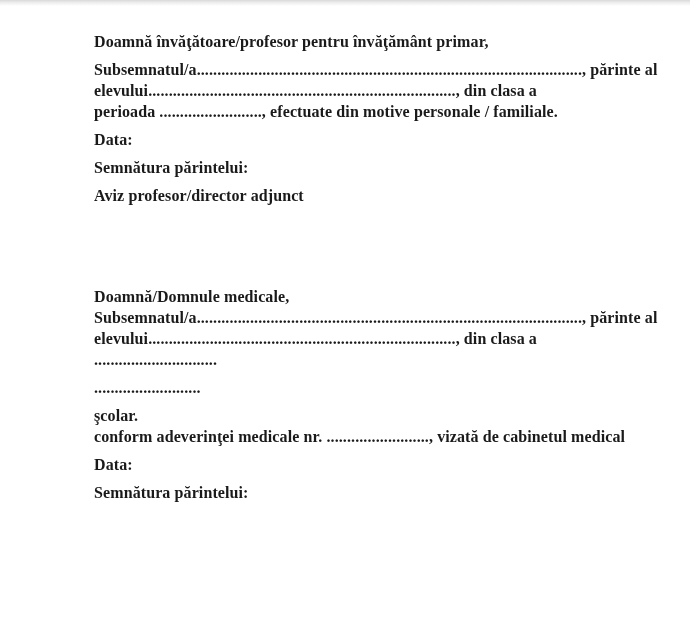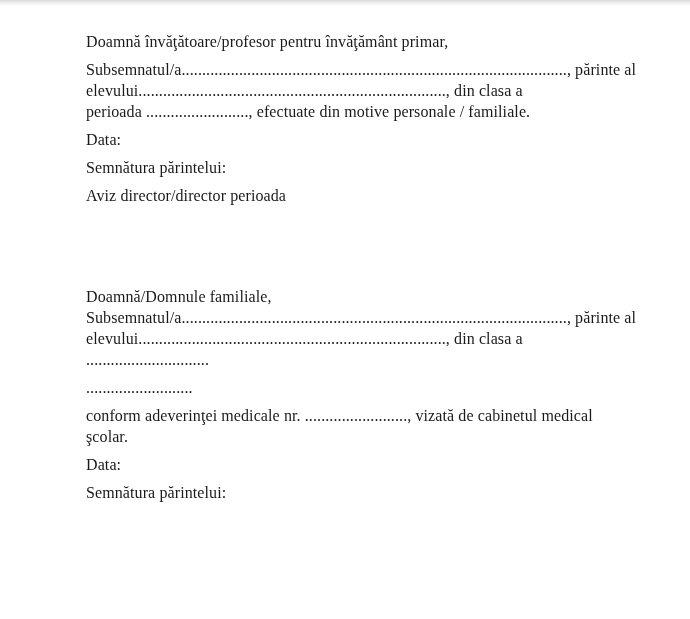--- a/index.html
+++ b/index.html
@@ -24,21 +24,22 @@
   }
   .text-block {
     position: absolute;
     left: 82px;
     top: 31px;
     width: 540px;
     font-size: 16px;
     line-height: 21px;
   }
   .para {
-    margin: 0 0 7px 4px;
+    margin: 0 0 7px 12px;
+    font-weight: bold;
   }
   .line {
     white-space: nowrap;
     height: 21px;
     letter-spacing: 0.1px;
   }
   .section-gap {
     height: 73px;
   }
 </style>
@@ -62,40 +63,40 @@
 
     <div class="para">
       <div class="line">Data:</div>
     </div>
 
     <div class="para">
       <div class="line">Semnătura părintelui:</div>
     </div>
 
     <div class="para">
-      <div class="line">Aviz director/director perioada</div>
+      <div class="line">Aviz profesor/director adjunct</div>
     </div>
 
     <div class="section-gap"></div>
 
     <div class="para">
-      <div class="line">Doamnă/Domnule familiale,</div>
+      <div class="line">Doamnă/Domnule medicale,</div>
       <div class="line">Subsemnatul/a.............................................................................................., părinte al</div>
       <div class="line">elevului..........................................................................., din clasa a</div>
       <div class="line">..............................</div>
     </div>
 
 
     <div class="para">
       <div class="line">..........................</div>
     </div>
 
     <div class="para">
+      <div class="line">şcolar.</div>
       <div class="line">conform adeverinţei medicale nr. ........................., vizată de cabinetul medical</div>
-      <div class="line">şcolar.</div>
     </div>
 
     <div class="para">
       <div class="line">Data:</div>
     </div>
 
     <div class="para">
       <div class="line">Semnătura părintelui:</div>
     </div>
 

